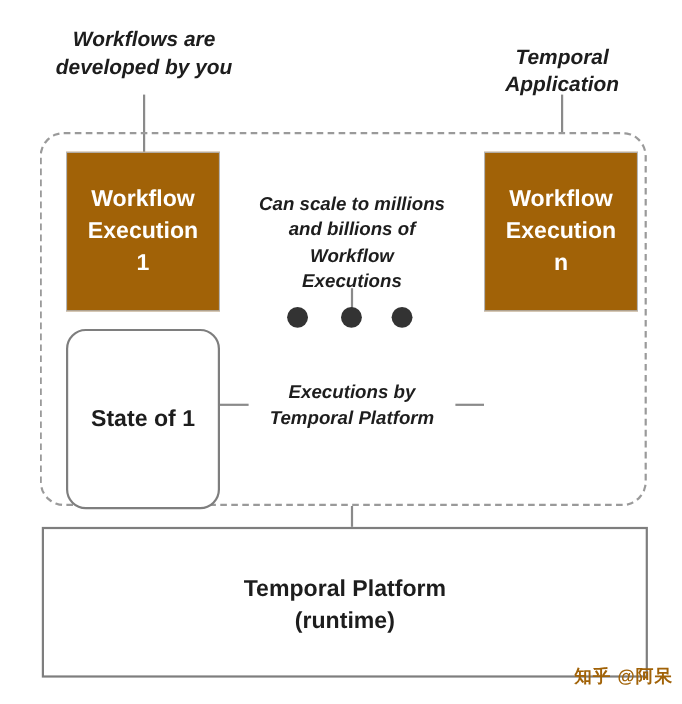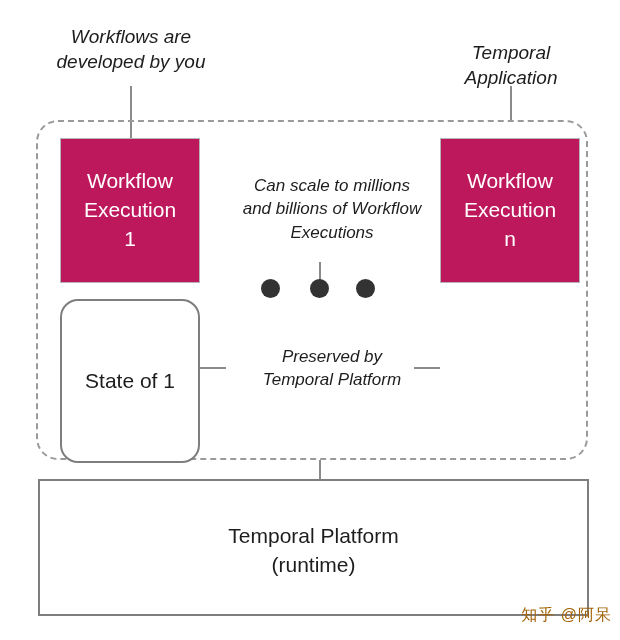--- a/index.html
+++ b/index.html
@@ -12,20 +12,21 @@
     height: 640px;
     font-family: "Liberation Sans", sans-serif;
     color: #1a1a1a;
     overflow: hidden;
   }
   #canvas {
     position: relative;
     width: 620px;
     height: 640px;
     background: #ffffff;
+    font-weight: bold;
   }
 
   
   .caption {
     position: absolute;
     font-style: italic;
     font-size: 19px;
     line-height: 1.32;
     text-align: center;
     color: #1d1d1d;
@@ -73,21 +74,21 @@
     border-radius: 22px;
     box-sizing: border-box;
     background: transparent;
   }
 
   
   .wf-box {
     position: absolute;
     width: 140px;
     height: 145px;
-    background: #be185d;
+    background: #a16207;
     border: 1px solid #b5b5b5;
     box-sizing: border-box;
     display: flex;
     align-items: center;
     justify-content: center;
     text-align: center;
     color: #ffffff;
     font-size: 21px;
     line-height: 1.38;
     white-space: pre-line;
@@ -116,21 +117,20 @@
 
   
   .note {
     position: absolute;
     font-style: italic;
     font-size: 17px;
     line-height: 1.38;
     text-align: center;
     color: #1d1d1d;
     white-space: pre-line;
-    margin-left: 12px;
   }
   #note-scale     { left: 225px; top: 174px; width: 190px; }
   #note-preserved { left: 233px; top: 345px; width: 174px; }
 
   
   .dot {
     position: absolute;
     width: 19px;
     height: 19px;
     border-radius: 50%;
@@ -207,21 +207,21 @@
   <div class="dot" id="dot-1"></div>
   <div class="dot" id="dot-2"></div>
   <div class="dot" id="dot-3"></div>
 
   <div class="state-box" id="state-box-1">State of 1</div>
 
 
   <div class="leader-h" id="connector-state-1"></div>
   <div class="leader-h" id="connector-state-n"></div>
 
-  <div class="note" id="note-preserved">Preserved by
+  <div class="note" id="note-preserved">Executions by
 Temporal Platform</div>
 
   <div class="leader-v" id="leader-bottom"></div>
 
   <div id="platform-box">
     <div id="platform-label">Temporal Platform
 (runtime)</div>
   </div>
 
   <div id="watermark">知乎 @阿呆</div>

